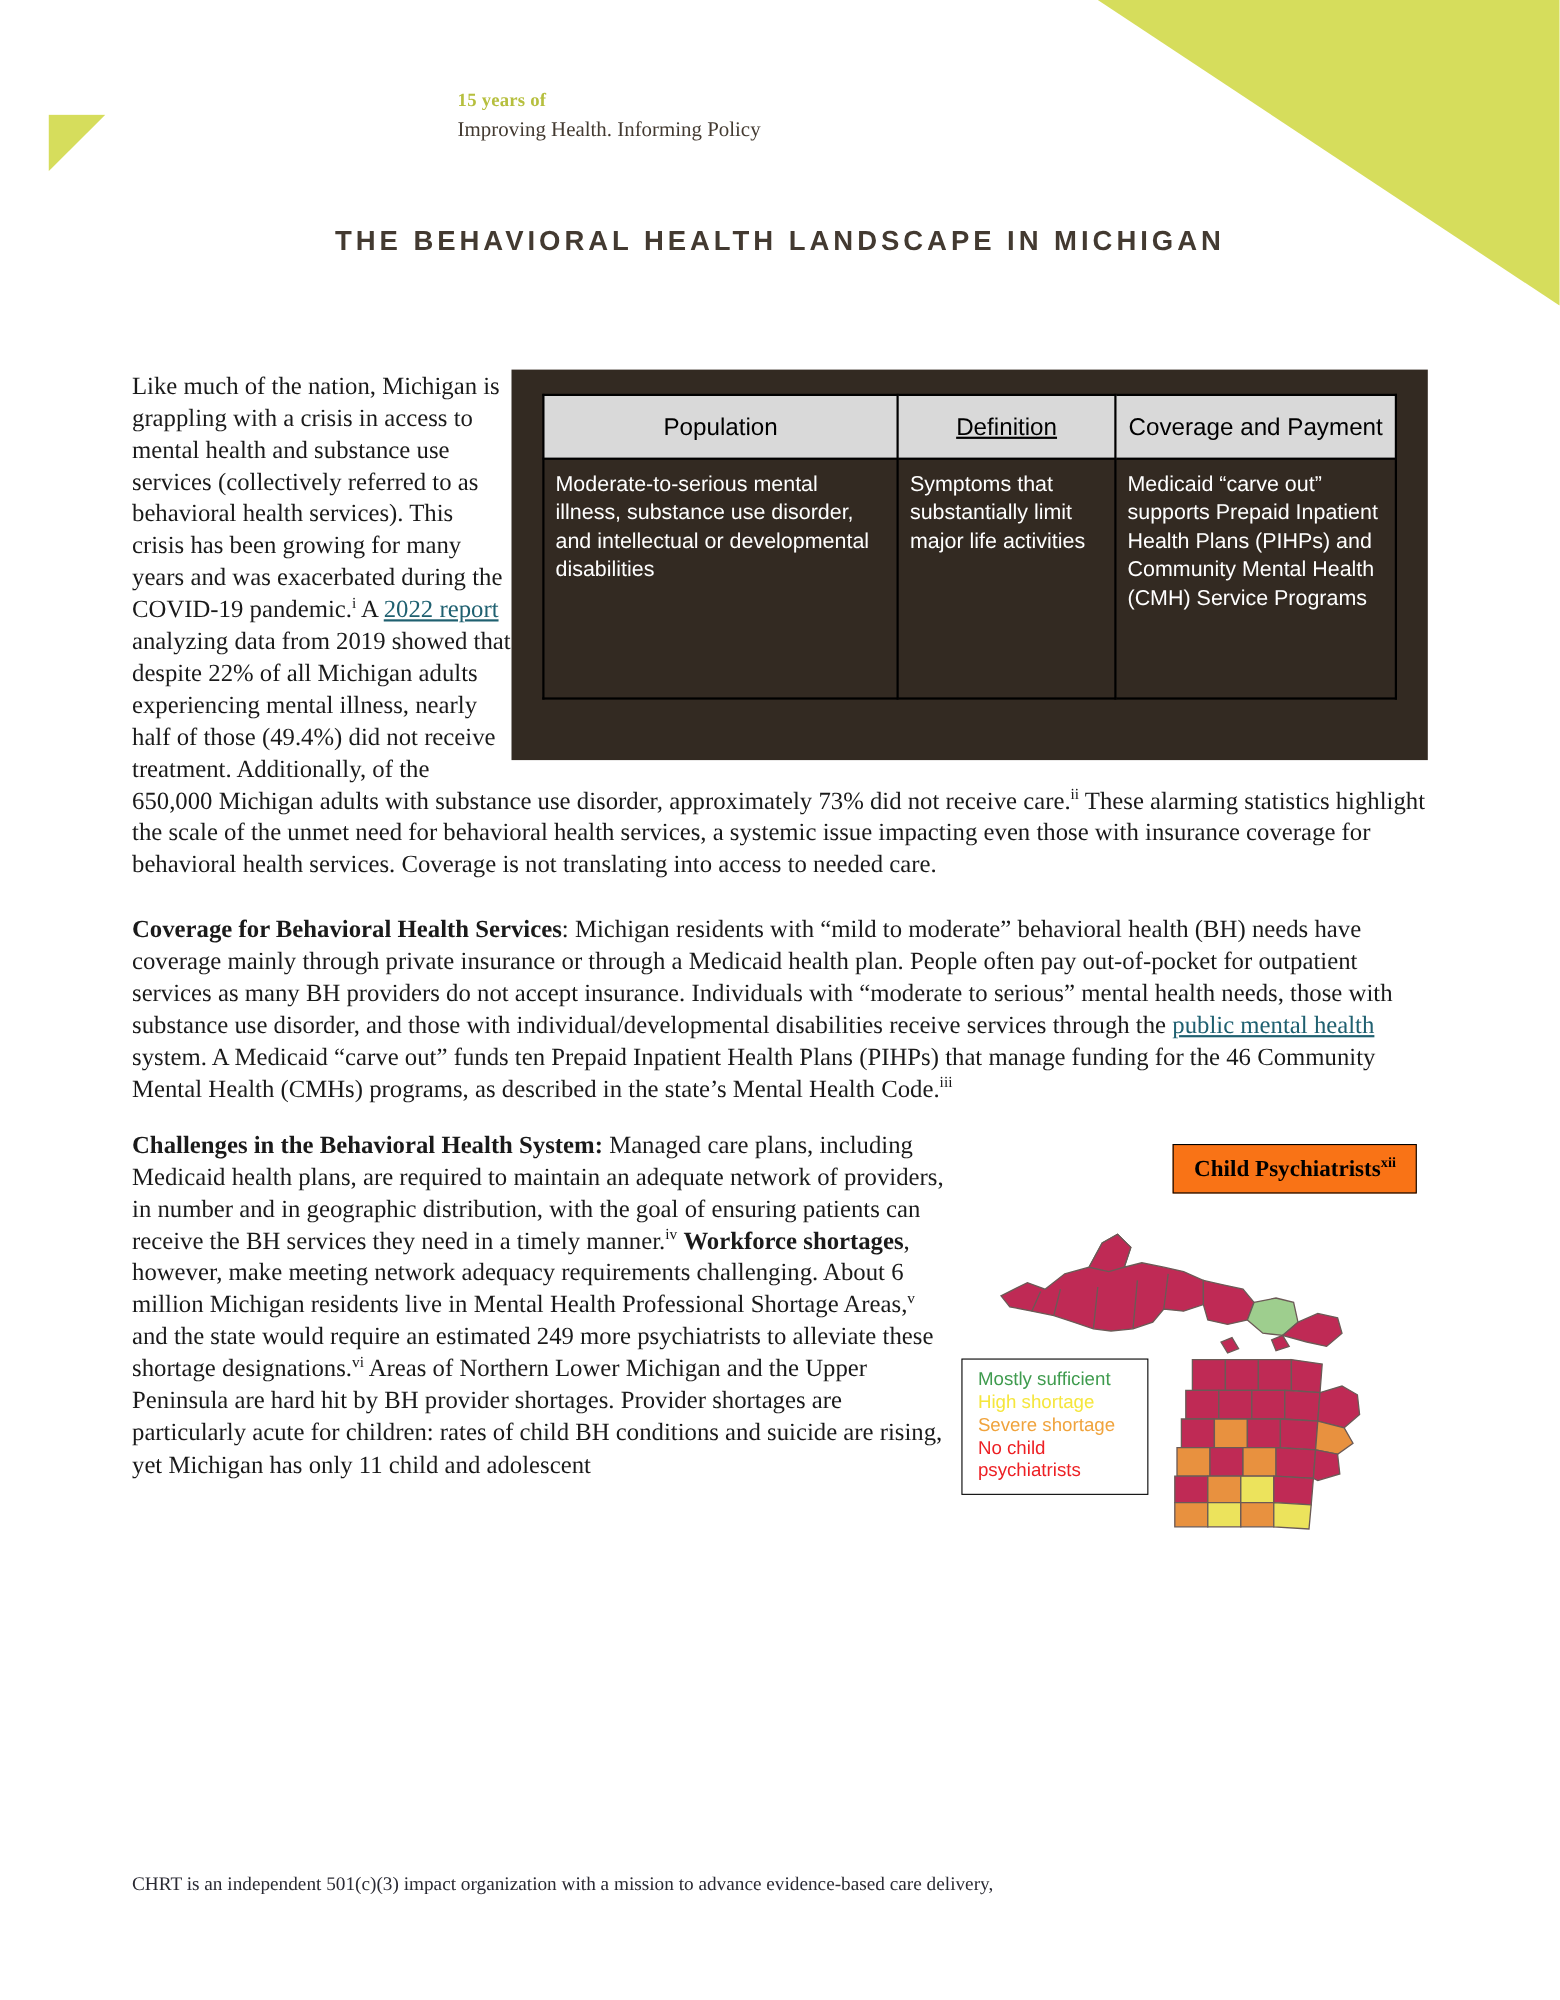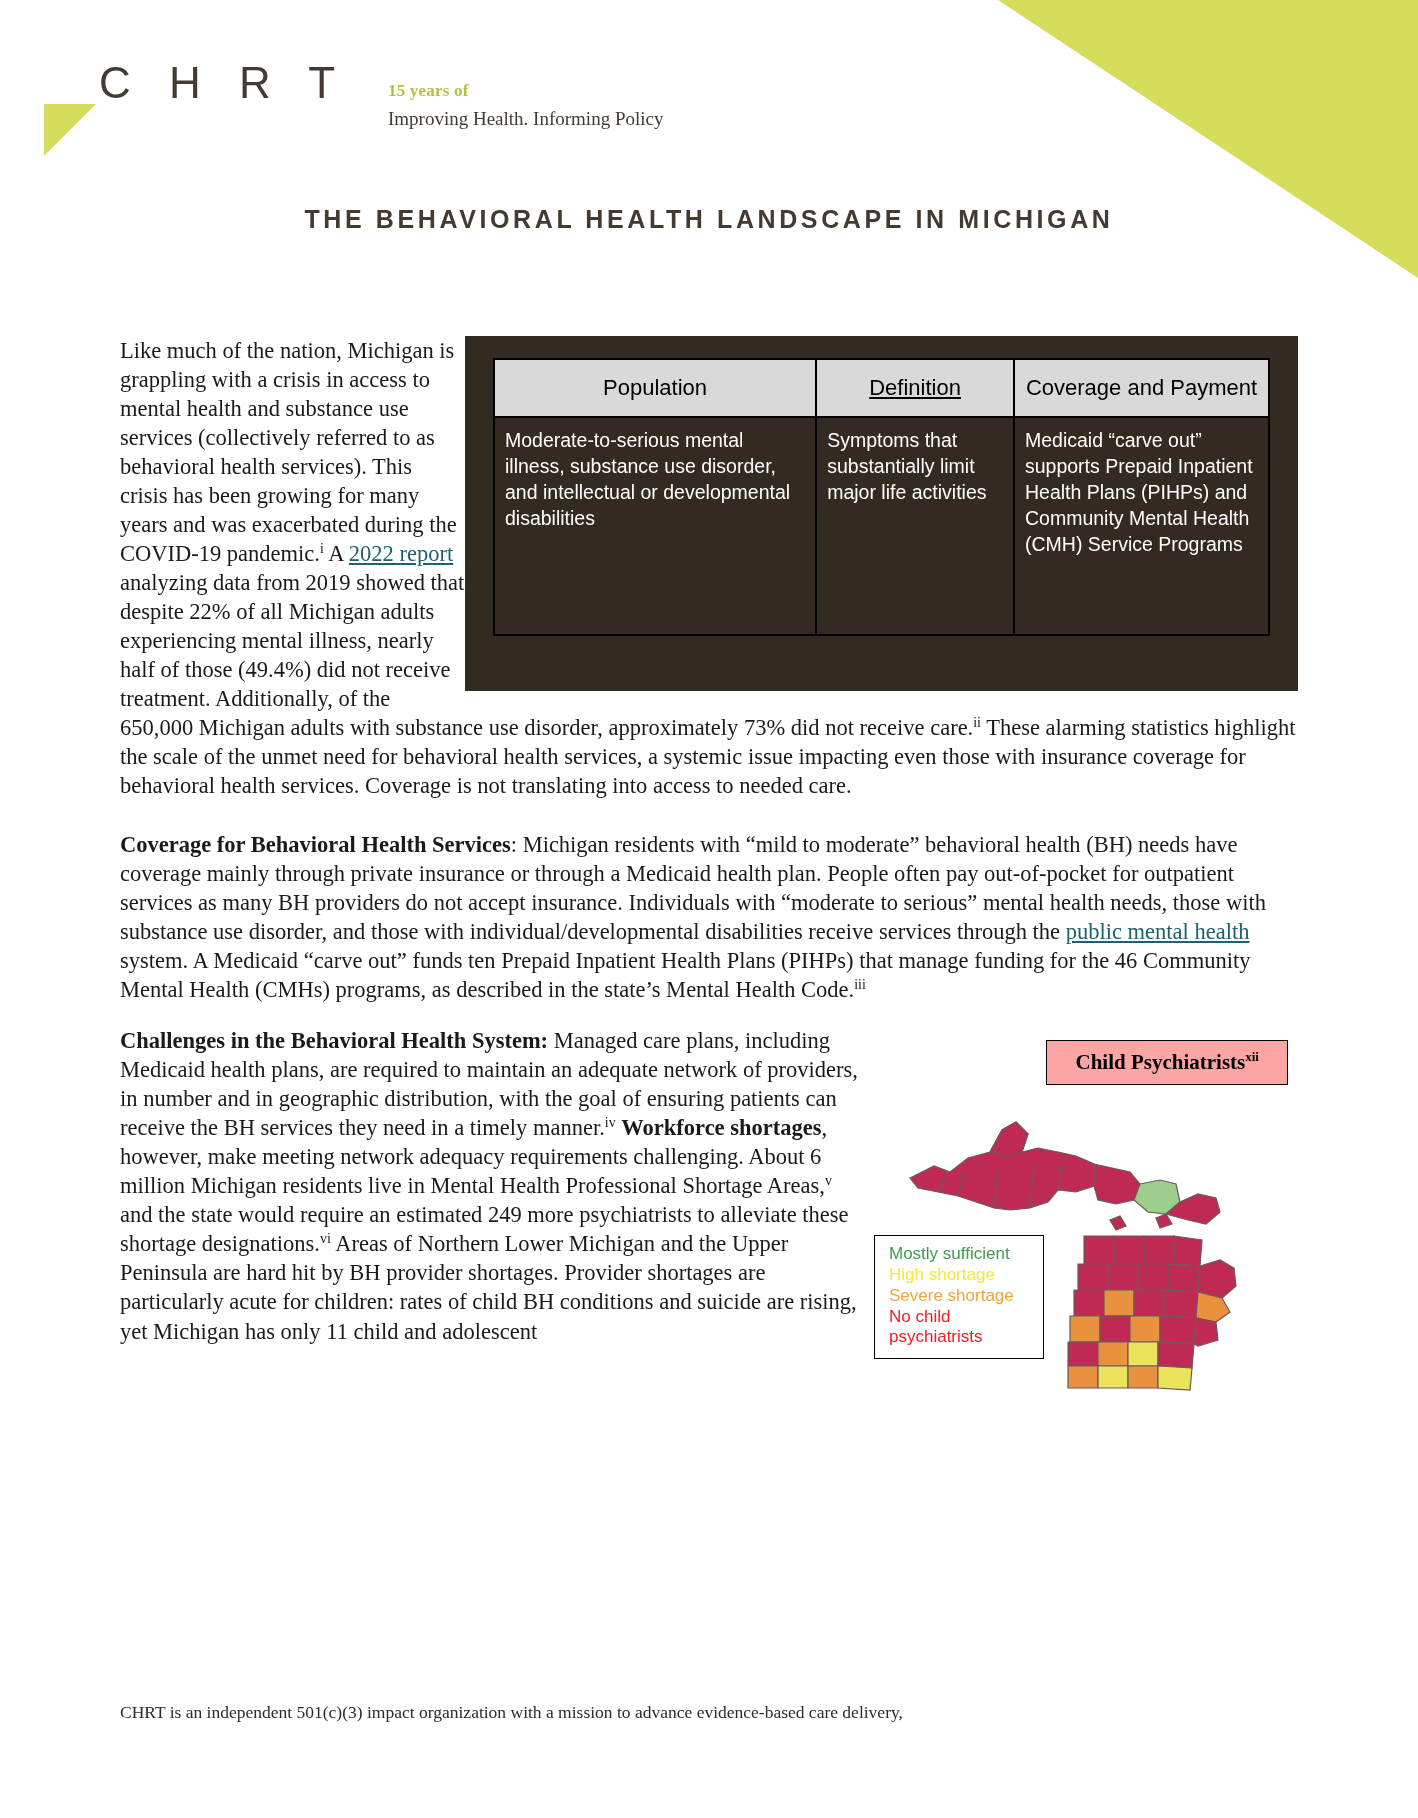--- a/index.html
+++ b/index.html
@@ -51,21 +51,21 @@
     position: absolute;
     left: 0px;
     top: 52px;
     width: 52px;
     height: 52px;
     background: #d6dd5c;
     clip-path: polygon(0 0, 100% 0, 0 100%);
   }
   .tagline {
     position: absolute;
-    left: 388px;
+    left: 416px;
     top: 78px;
     line-height: 1.55;
   }
   .tagline-top {
     font-family: "Liberation Serif", serif;
     font-size: 17px;
     font-weight: bold;
     color: #b6bf3e;
     letter-spacing: 0.2px;
   }
@@ -167,22 +167,22 @@
     margin: 14px 0 0 26px;
     position: relative;
     height: 360px;
     shape-outside: border-box;
   }
   .map-title-box {
     position: absolute;
     right: 10px;
     top: 0px;
     border: 1.5px solid #000;
-    background: #fca5a5;
-    padding: 8px 28px;
+    background: #f97316;
+    padding: 8px 18px;
     font-family: "Liberation Serif", serif;
     font-weight: bold;
     font-size: 21px;
     color: #000;
     white-space: nowrap;
   }
   .map-legend {
     position: absolute;
     left: 6px;
     top: 195px;
@@ -220,21 +220,20 @@
     color: #2a2a33;
   }
   .clearfix::after { content: ""; display: block; clear: both; }
 </style>
 </head>
 <body>
 
 <div class="header">
   <div class="corner-triangle"></div>
   <div class="logo-wrap">
-    <div class="logo-text">C H R T</div>
     <div class="logo-triangle"></div>
   </div>
   <div class="tagline">
     <div class="tagline-top">15 years of</div>
     <div class="tagline-bottom">Improving Health. Informing Policy</div>
   </div>
 </div>
 
 <div class="doc-title">THE BEHAVIORAL HEALTH LANDSCAPE IN MICHIGAN</div>
 

